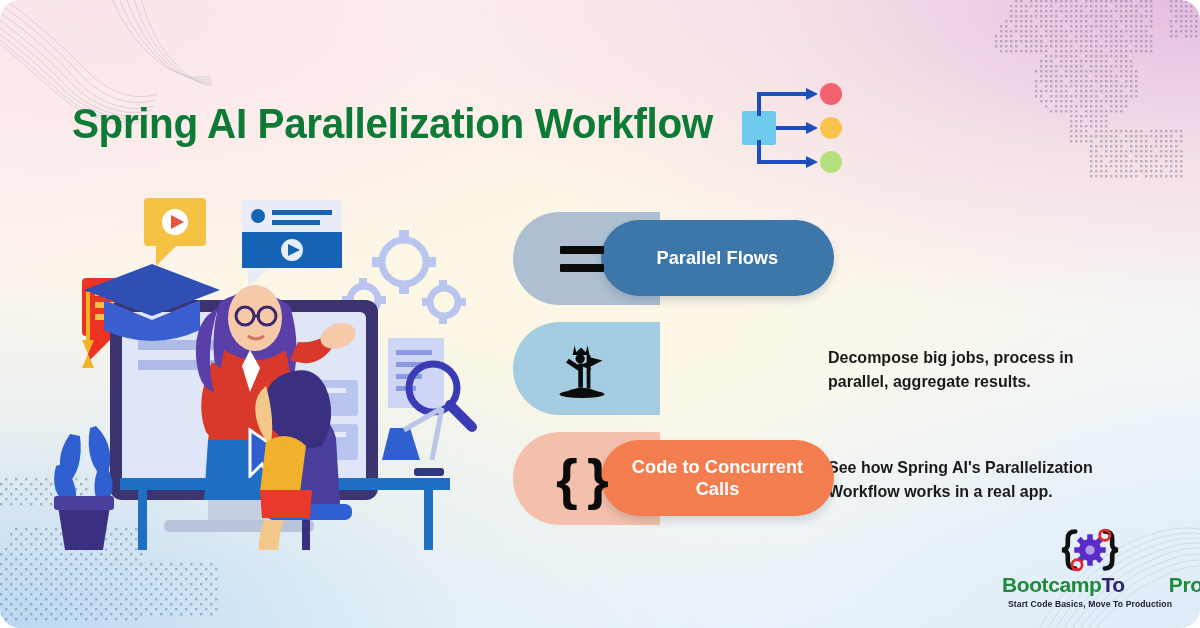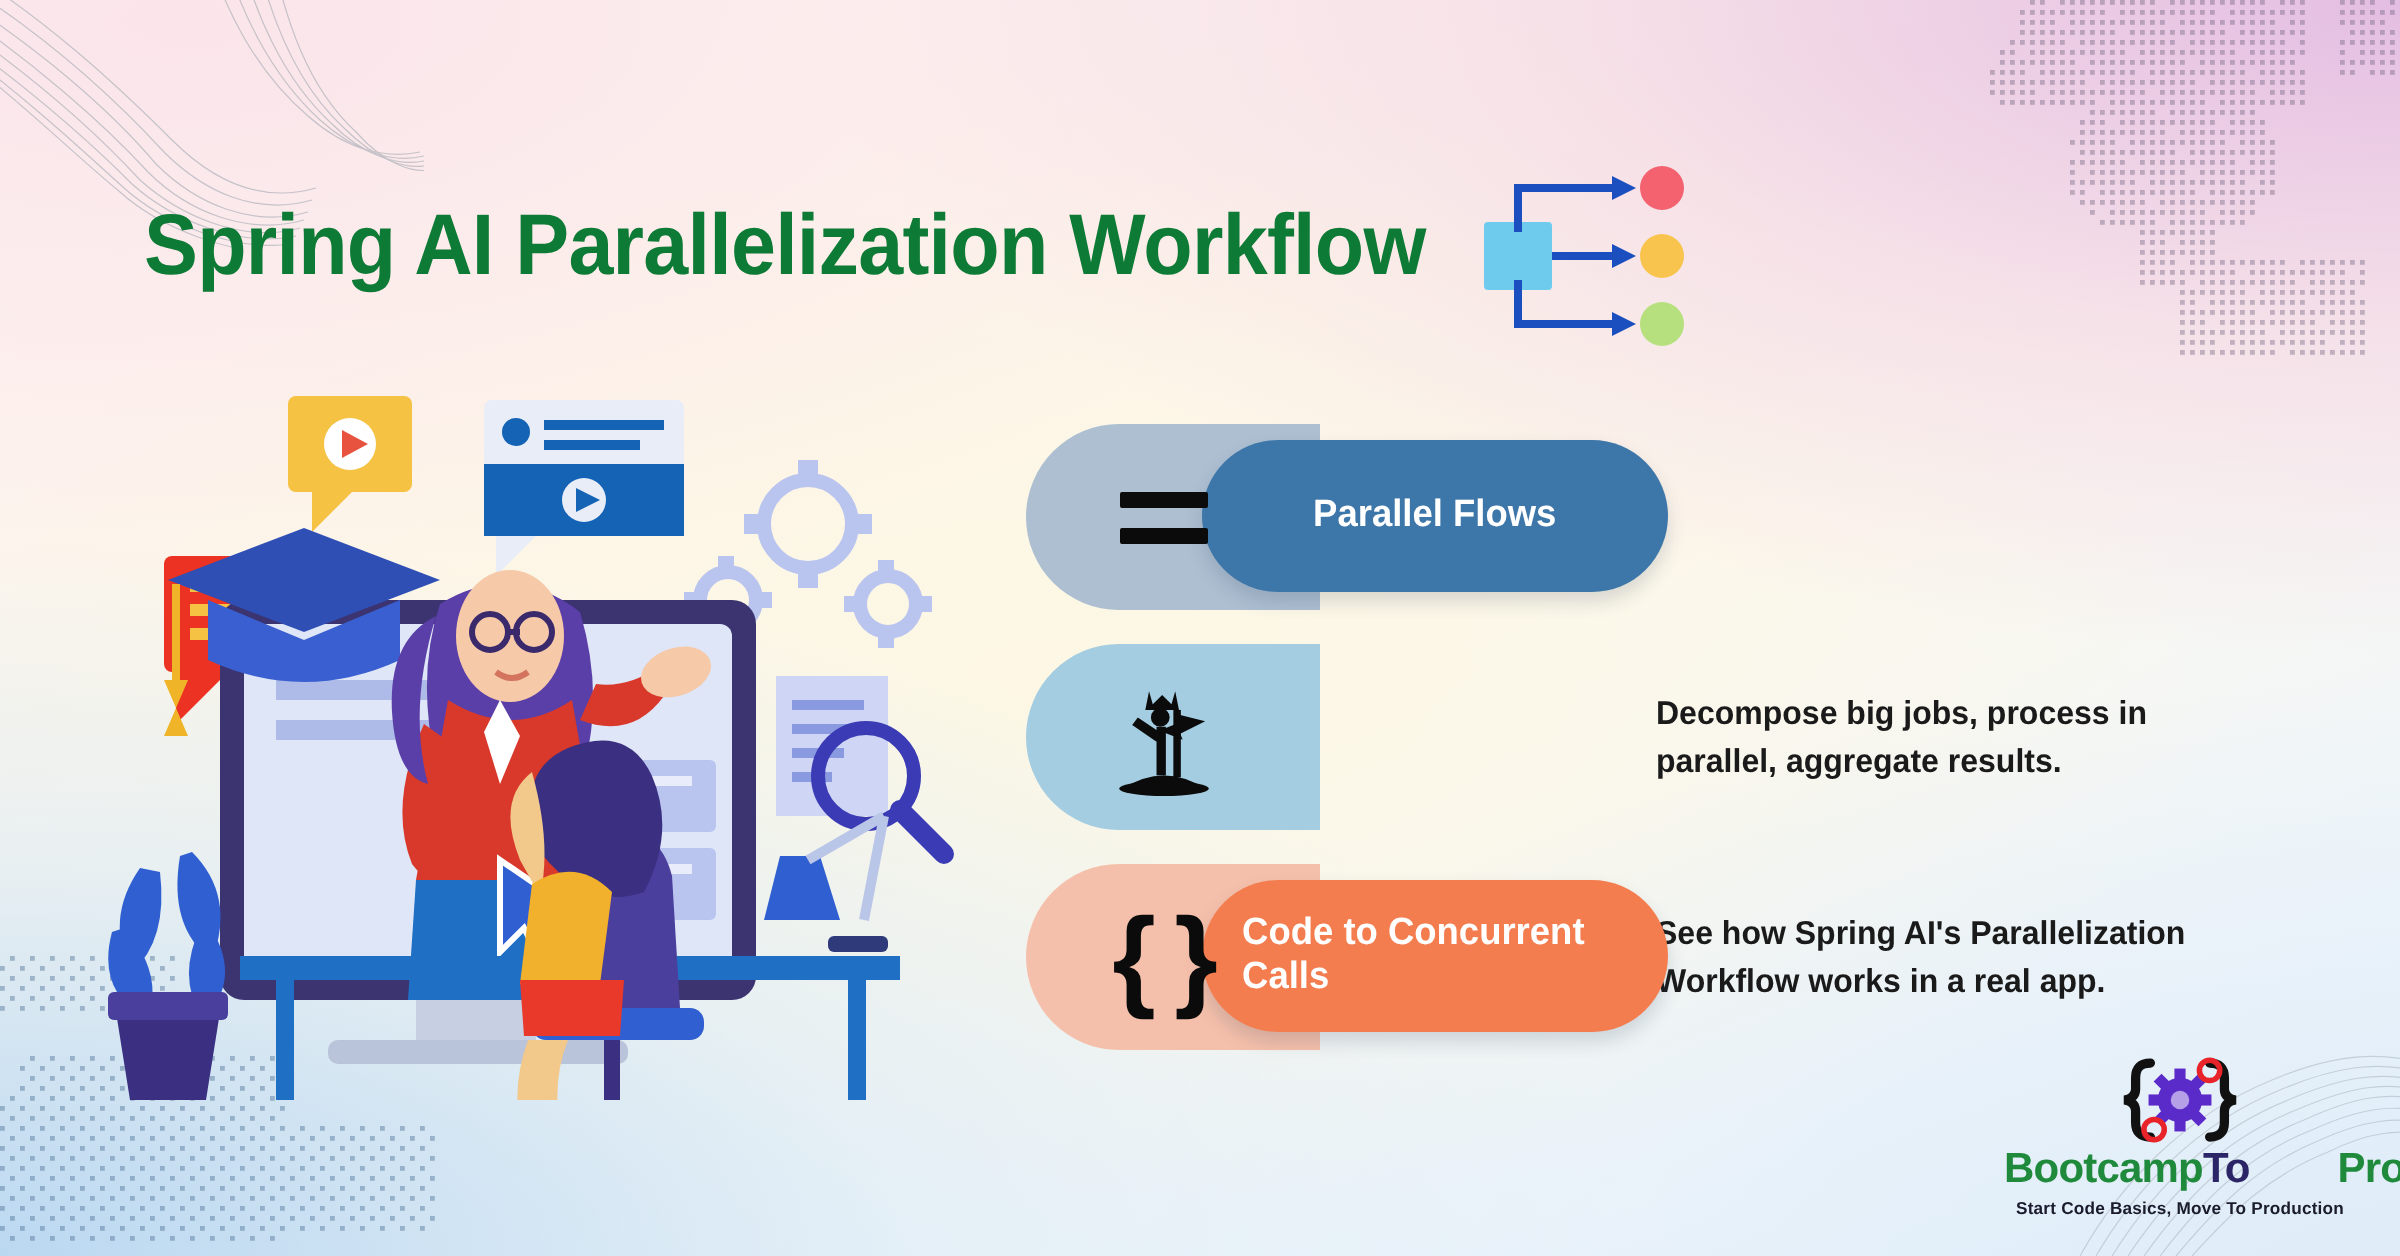--- a/index.html
+++ b/index.html
@@ -9,20 +9,21 @@
   }
   .canvas{
     position:relative;width:1200px;height:628px;overflow:hidden;
     background:
       radial-gradient(120% 95% at 100% 0%,   rgba(226,186,226,0.95) 0%, rgba(240,206,228,0.55) 28%, rgba(255,255,255,0) 55%),
       radial-gradient(90% 75% at 8% 2%,      rgba(250,226,232,0.85) 0%, rgba(255,255,255,0) 60%),
       radial-gradient(95% 80% at 0% 100%,    rgba(183,214,241,0.95) 0%, rgba(214,233,248,0.5) 40%, rgba(255,255,255,0) 72%),
       radial-gradient(85% 70% at 100% 100%,  rgba(222,236,247,0.8) 0%, rgba(255,255,255,0) 65%),
       radial-gradient(70% 60% at 45% 55%,    rgba(253,247,226,0.85) 0%, rgba(255,255,255,0) 70%),
       linear-gradient(160deg,#fdf3f4 0%,#fdf6ea 35%,#fbf8ef 55%,#eef5fb 85%,#e3eefb 100%);
+    border-radius: 20px;
   }
 
   
   .deco{position:absolute;pointer-events:none;}
   #deco-ribbon{left:-18px;top:-26px;width:230px;height:150px;opacity:.55;}
   #deco-map-tr{right:0;top:0;width:230px;height:180px;opacity:.38;}
   #deco-map-bl{left:0;bottom:0;width:230px;height:150px;opacity:.42;}
   #deco-ribbon-br{right:0;bottom:0;width:200px;height:140px;opacity:.5;}
 
   
@@ -47,21 +48,21 @@
   }
   .row-icon{
     position:absolute;left:34px;top:0;height:93px;width:70px;
     display:flex;align-items:center;justify-content:center;
     z-index:3;
   }
   .pill{
     position:absolute;left:88px;top:8px;width:233px;height:76px;
     border-radius:40px;
     display:flex;align-items:center;justify-content:center;
-    text-align:left;color:#ffffff;font-weight:700;font-size:19px;
+    text-align:center;color:#ffffff;font-weight:700;font-size:19px;
     line-height:22px;padding:0 16px;box-sizing:border-box;
     box-shadow:0 5px 9px rgba(40,60,90,.17);
     z-index:2;
   }
   .pill span{transform:scaleX(.96);display:inline-block;}
   .desc{
     position:absolute;left:315px;top:50%;transform:translateY(-50%);
     width:350px;color:#1a1a1a;font-weight:700;font-size:16.5px;line-height:24px;
   }
   .desc span{display:block;transform:scaleX(.97);transform-origin:left center;}

